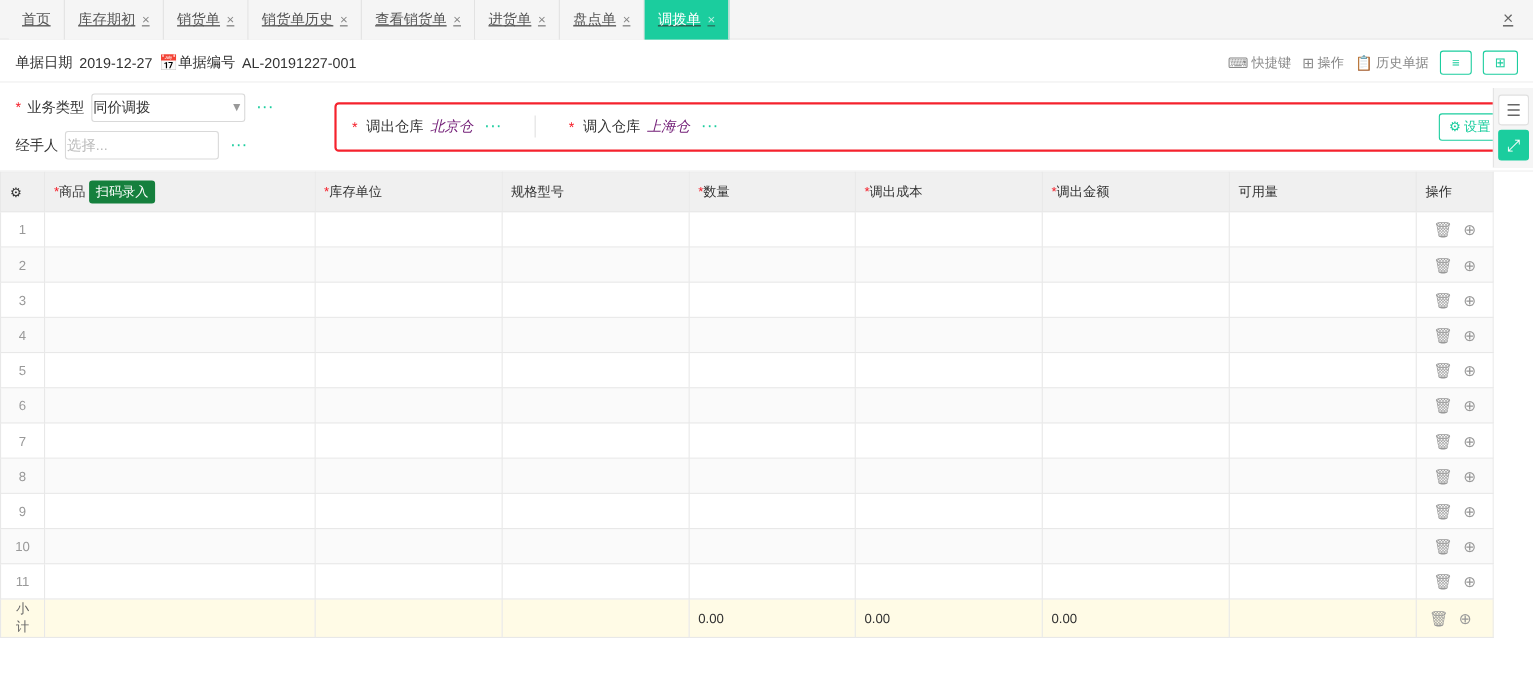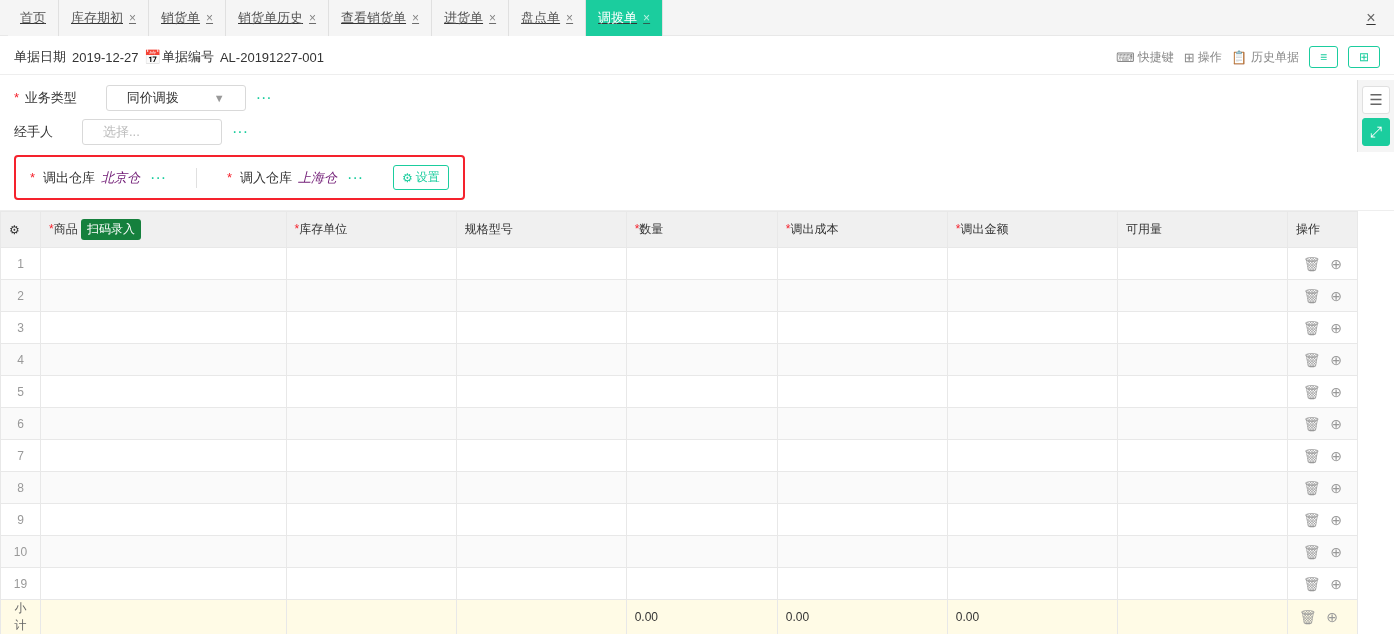--- a/index.html
+++ b/index.html
@@ -103,23 +103,22 @@
       border-radius: 3px;
       cursor: pointer;
       font-size: 12px;
     }
 
     
     .form-area {
       padding: 10px 14px;
       display: flex;
       gap: 10px;
-      align-items: flex-start;
+      align-items: center;
       border-bottom: 1px solid #eee;
-      flex-direction: column;
     }
     .form-left {
       display: flex;
       flex-direction: column;
       gap: 8px;
       min-width: 280px;
     }
     .form-row {
       display: flex;
       align-items: center;
@@ -130,28 +129,27 @@
       color: #333;
       white-space: nowrap;
     }
     .required-star { color: #f5222d; margin-right: 2px; }
     .form-select {
       display: flex;
       align-items: center;
       gap: 4px;
       border: 1px solid #d9d9d9;
       border-radius: 3px;
-      padding: 3px 20px;
+      padding: 3px 1px;
       cursor: pointer;
       min-width: 140px;
       font-size: 13px;
       color: #333;
       background: #fff;
       justify-content: space-between;
-      margin-left: 23px;
     }
     .form-select .arrow { color: #999; font-size: 11px; }
     .form-ellipsis {
       color: #1bcd9e;
       cursor: pointer;
       font-size: 16px;
       margin-left: 4px;
     }
 
     
@@ -587,21 +585,21 @@
     <td class="col-qty"></td>
     <td class="col-cost"></td>
     <td class="col-amount"></td>
     <td class="col-available"></td>
     <td class="col-ops">
       <span class="op-icon">🗑</span>
       <span class="op-icon">⊕</span>
     </td>
   </tr>
           <tr>
-    <td class="row-num">19</td>
+    <td class="row-num">11</td>
     <td class="col-product"></td>
     <td class="col-unit"></td>
     <td class="col-spec"></td>
     <td class="col-qty"></td>
     <td class="col-cost"></td>
     <td class="col-amount"></td>
     <td class="col-available"></td>
     <td class="col-ops">
       <span class="op-icon">🗑</span>
       <span class="op-icon">⊕</span>

